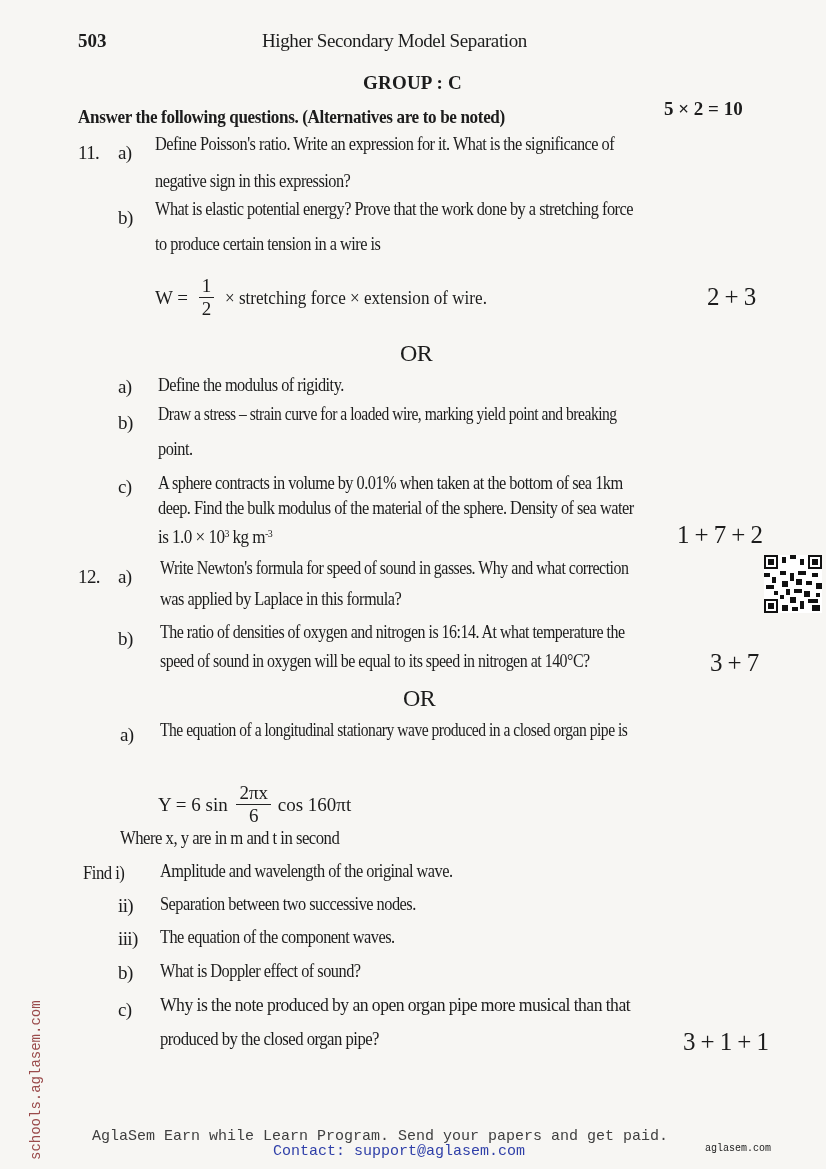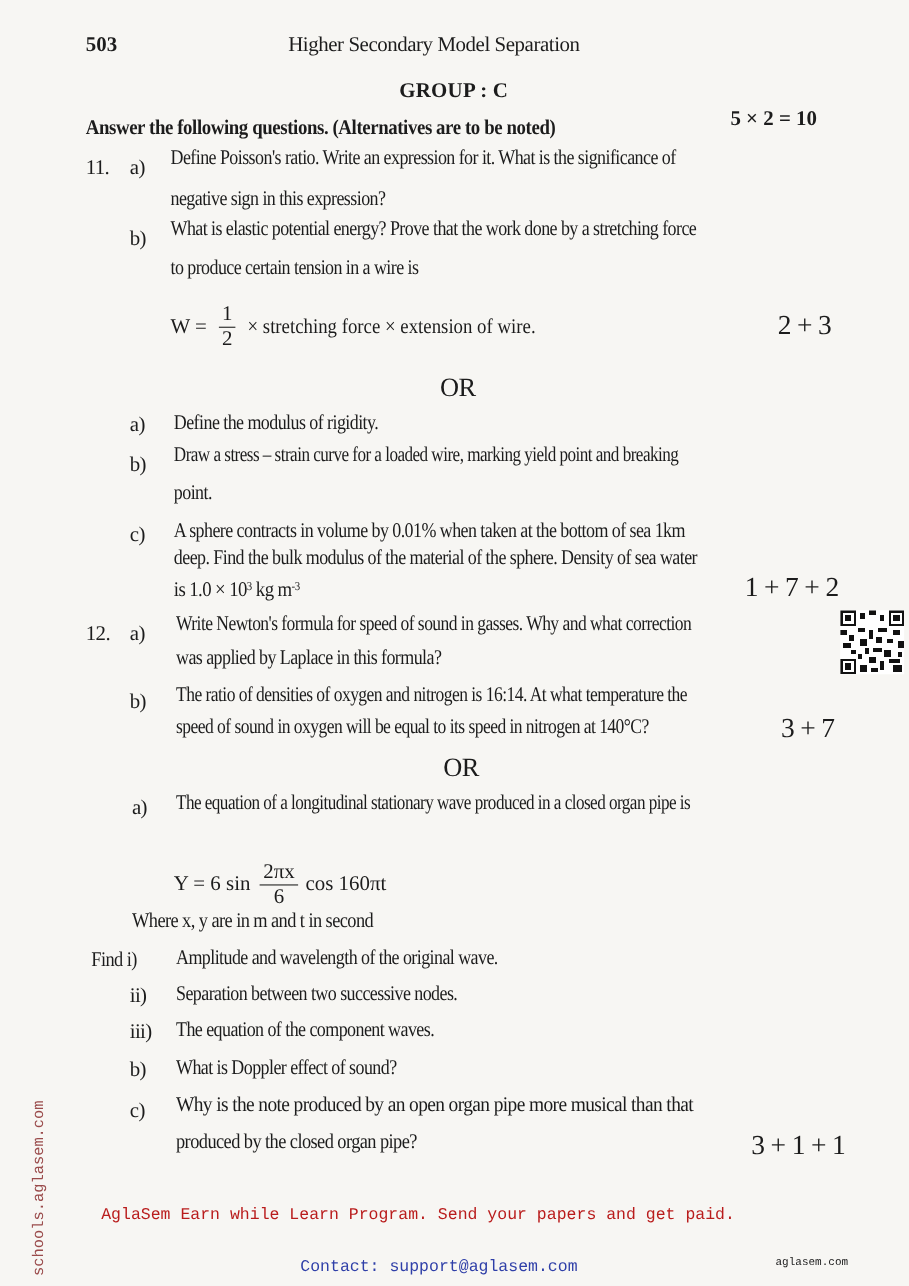--- a/index.html
+++ b/index.html
@@ -18,21 +18,21 @@
   .instr { left: 78px; top: 106px; font-size: 19px; font-weight: bold; letter-spacing: -0.4px; }
   .instr-marks { left: 664px; top: 98px; font-size: 19px; font-weight: bold; }
   .qnum { font-size: 19px; }
   .sub { font-size: 19px; }
   .marks { font-size: 25px; }
   .or { font-size: 24px; }
   .frac { display: inline-block; vertical-align: middle; text-align: center; margin: 0 6px; }
   .frac .num { display: block; border-bottom: 1px solid #222; padding: 0 3px; line-height: 22px; }
   .frac .den { display: block; line-height: 22px; }
   .formula { font-size: 19px; }
-  .footer-line1 { left: 92px; top: 1096px; font-family: "Liberation Mono", "DejaVu Sans Mono", monospace; font-size: 15px; color: #b91c1c; }
+  .footer-line1 { left: 92px; top: 1128px; font-family: "Liberation Mono", "DejaVu Sans Mono", monospace; font-size: 15px; color: #404040; }
   .footer-line2 { left: 273px; top: 1143px; font-family: "Liberation Mono", "DejaVu Sans Mono", monospace; font-size: 15px; color: #2f3fa8; }
   .footer-site { left: 705px; top: 1143px; font-family: "Liberation Mono", "DejaVu Sans Mono", monospace; font-size: 10px; color: #222; }
   .side-watermark {
     left: 28px; top: 1160px; transform: rotate(-90deg); transform-origin: 0 0;
     font-family: "Liberation Mono", "DejaVu Sans Mono", monospace; font-size: 14px; color: #9a4b4b;
   }
   .qr { left: 764px; top: 555px; width: 58px; height: 58px; background: #fff; }
   sup { font-size: 11px; vertical-align: 6px; }
 </style>
 </head>

